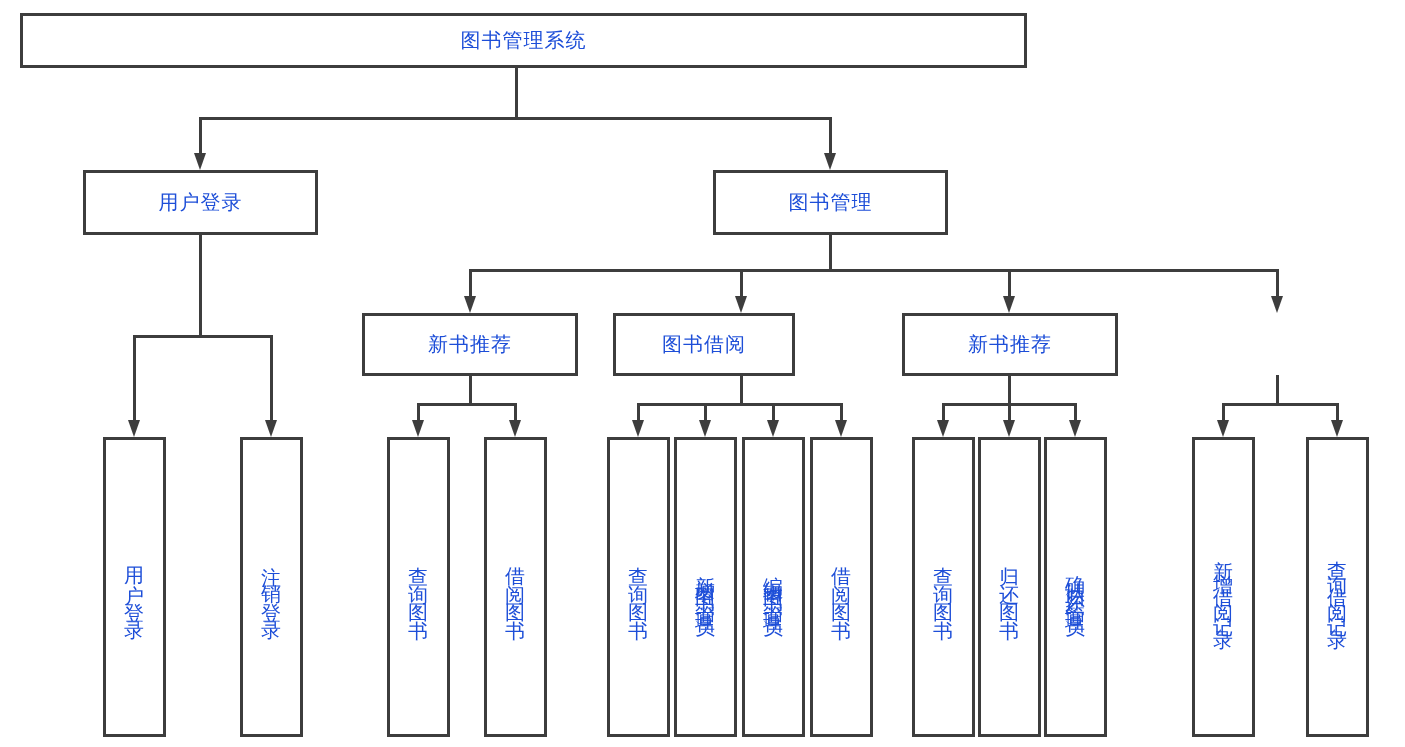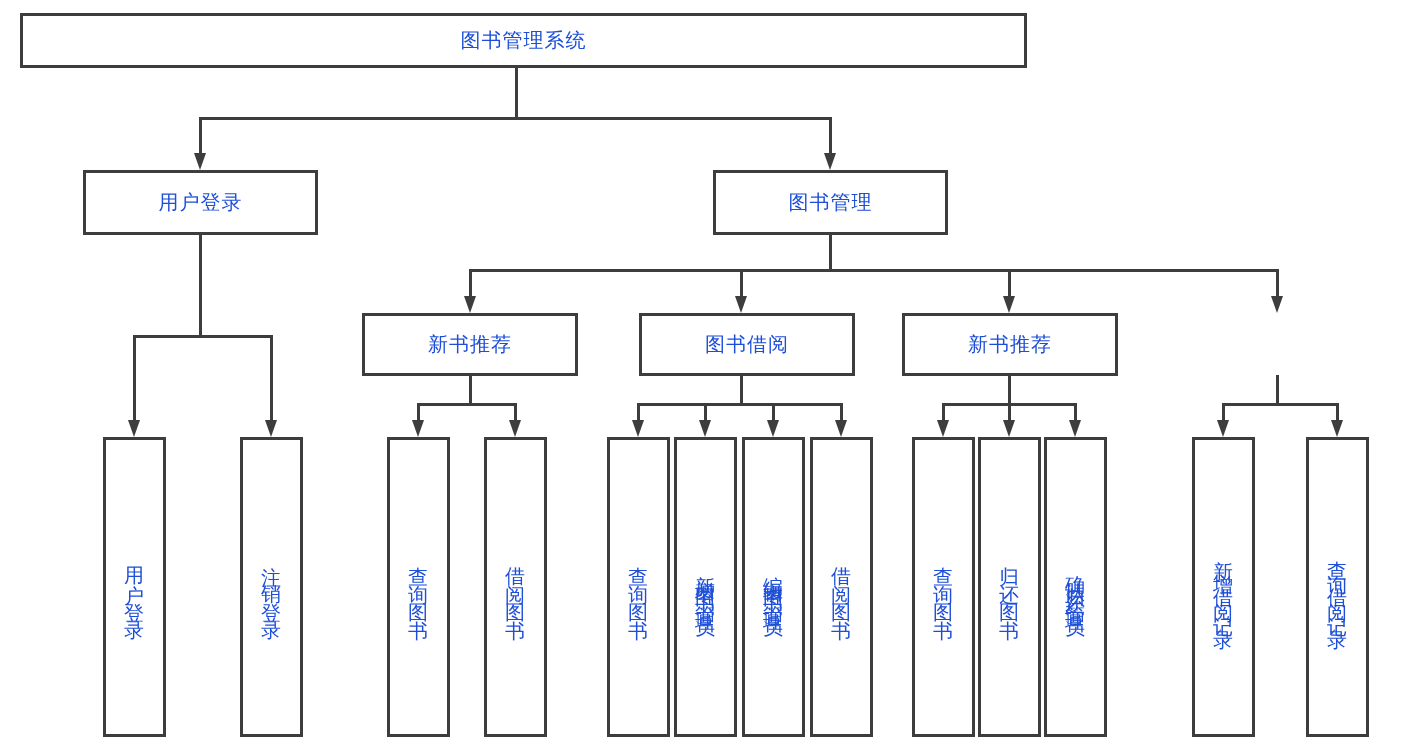--- a/index.html
+++ b/index.html
@@ -49,21 +49,21 @@
   <div class="node" style="left:83px;top:170px;width:235px;height:65px;">
     <span class="nlabel">用户登录</span>
   </div>
   <div class="node" style="left:713px;top:170px;width:235px;height:65px;">
     <span class="nlabel">图书管理</span>
   </div>
 
   <div class="node" style="left:362px;top:313px;width:216px;height:63px;">
     <span class="nlabel">新书推荐</span>
   </div>
-  <div class="node" style="left:639px;top:313px;width:216px;height:63px;">
+  <div class="node" style="left:613px;top:313px;width:182px;height:63px;">
     <span class="nlabel">图书借阅</span>
   </div>
   <div class="node" style="left:902px;top:313px;width:216px;height:63px;">
     <span class="nlabel">新书推荐</span>
   </div>
 
   <div class="node leaf leaf-s" style="left:103px;top:437px;width:63px;height:300px;">
     <span class="nlabel">用户登录</span>
   </div>
   <div class="node leaf leaf-s" style="left:240px;top:437px;width:63px;height:300px;">

